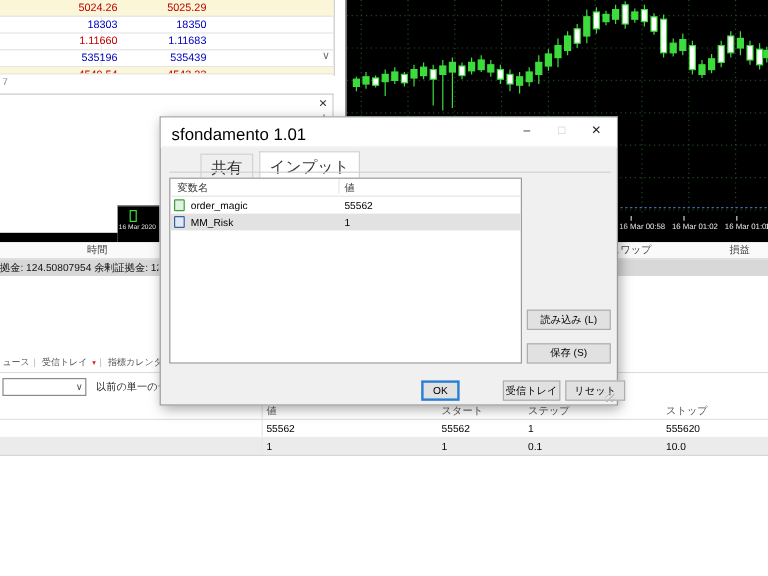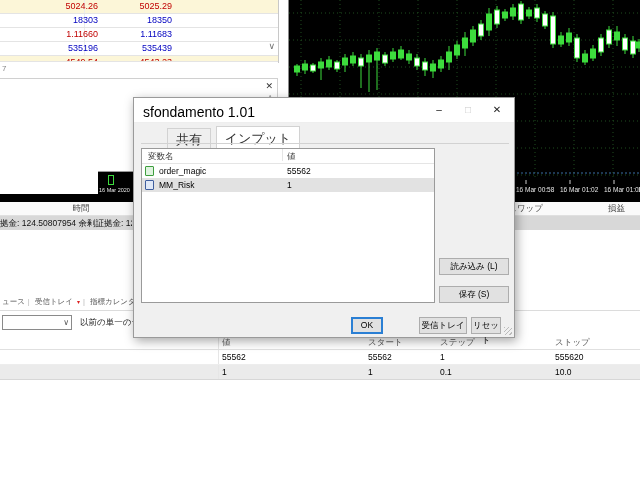--- a/index.html
+++ b/index.html
@@ -80,21 +80,21 @@
   .lst-row.selected{background:#e2e2e2;}
   .lst-row .nm{position:absolute;left:17px;}
   .type-icon{position:absolute;left:3px;top:2px;width:9px;height:10px;border-radius:1px;}
   .type-icon.green{background:#dff3df;border:1px solid #3e9e3e;box-sizing:border-box;}
   .type-icon.blue{background:#dfe8f7;border:1px solid #3e5e9e;box-sizing:border-box;}
   .dlg-btn{position:absolute;background:#e1e1e1;border:1px solid #adadad;box-sizing:border-box;font-size:8.5px;text-align:center;color:#000;}
   #btn-load{left:305px;top:160px;width:70px;height:17px;line-height:15px;}
   #btn-save{left:305px;top:188px;width:70px;height:17px;line-height:15px;}
   #btn-ok{left:217px;top:219px;width:32px;height:17px;line-height:13px;border:2px solid #2a7fd4;}
   #btn-cancel{left:285px;top:219px;width:48px;height:17px;line-height:15px;}
-  #btn-reset{left:337px;top:219px;width:30px;height:17px;line-height:15px;}
+  #btn-reset{left:337px;top:219px;width:50px;height:17px;line-height:15px;}
   #dlg-grip{position:absolute;right:2px;bottom:2px;width:8px;height:8px;
     background:repeating-linear-gradient(135deg,#bbb 0 1px,transparent 1px 3px);}
 </style>
 </head>
 <body>
 
 <div id="screen">
 
   <div id="market-watch">
     <div class="mw-row hl">

